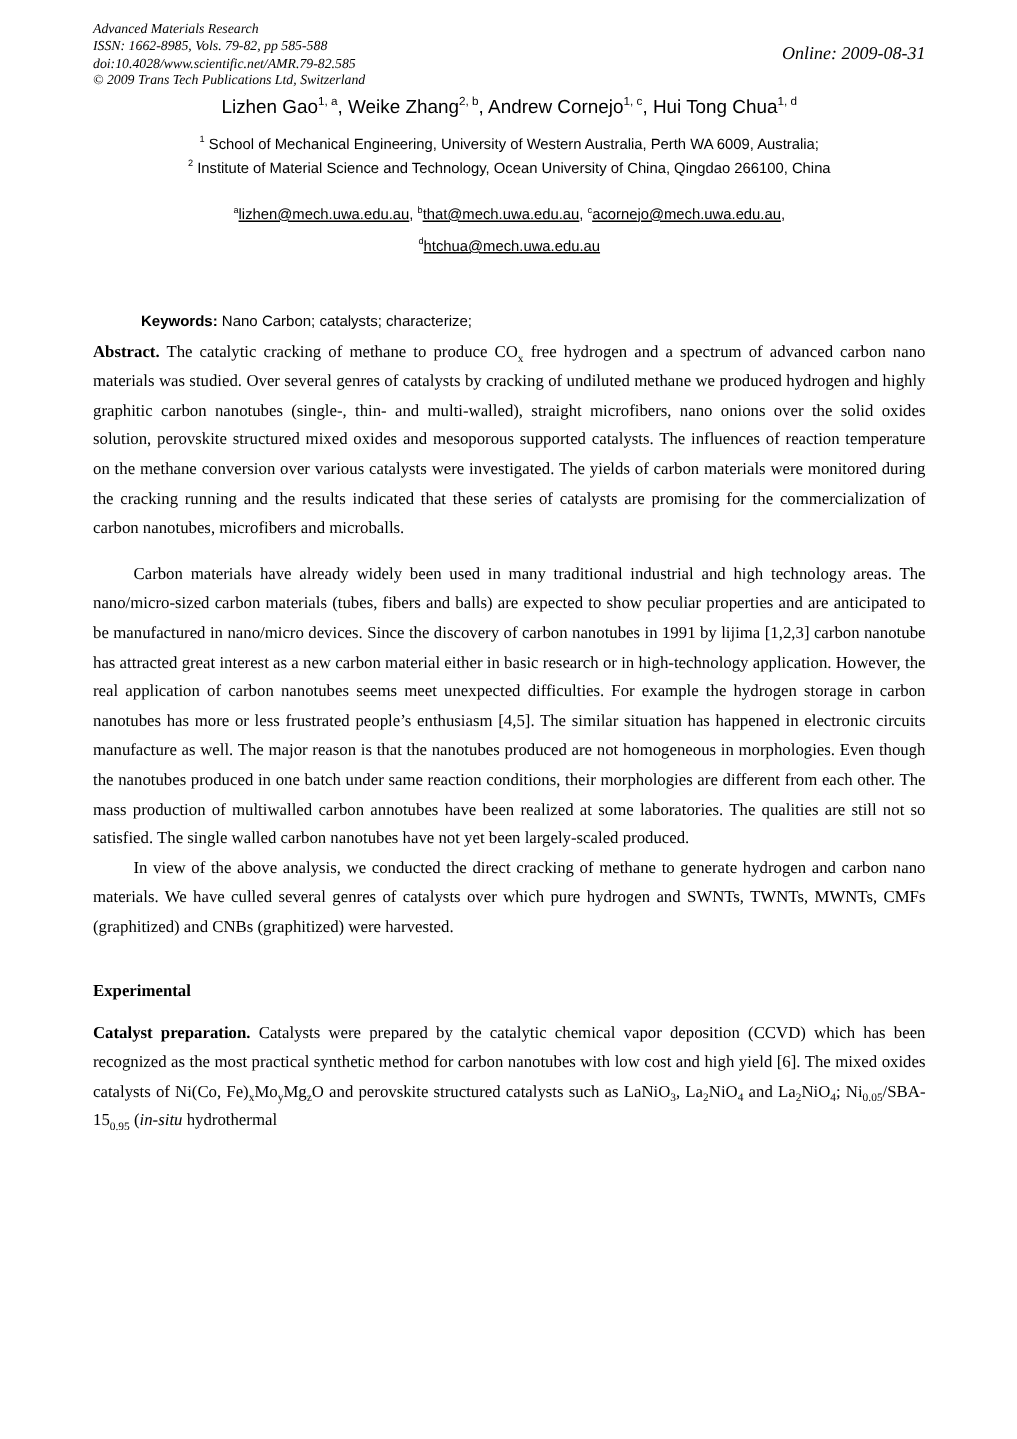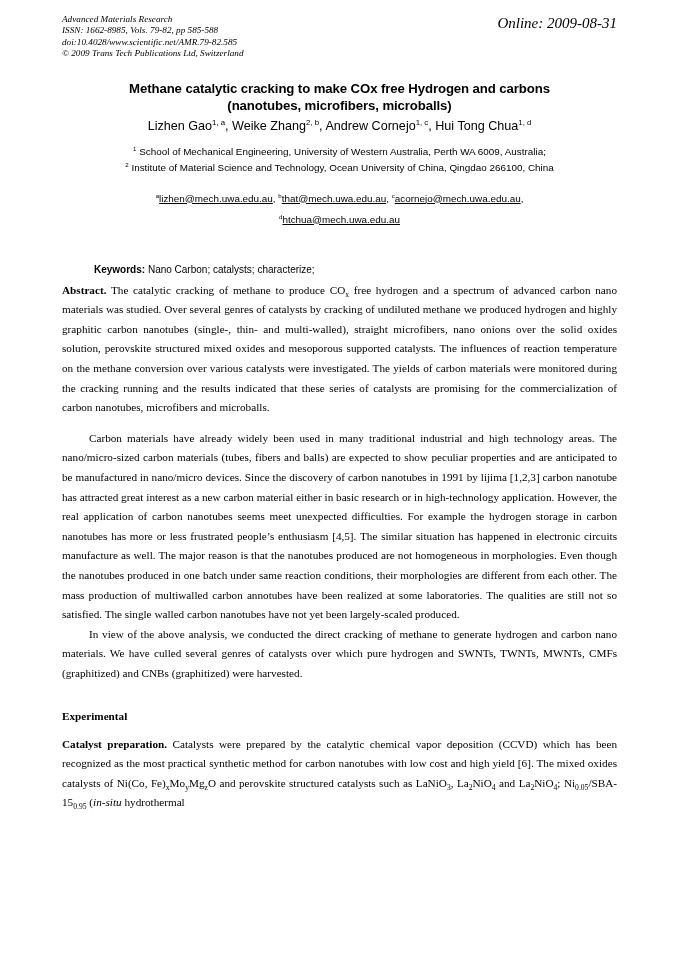--- a/index.html
+++ b/index.html
@@ -29,22 +29,22 @@
     font-family: "Liberation Serif", serif;
     font-style: italic;
     font-size: 9.2px;
     line-height: 11.4px;
     color: #000;
   }
   .journal-header .line { white-space: nowrap; }
   .online-date {
     position: absolute;
     right: 0;
-    top: 4px;
-    font-size: 15px;
+    top: 16px;
+    font-size: 12px;
     white-space: nowrap;
   }
 
   
   .title-block {
     margin-top: 20px;
     text-align: center;
     font-family: "Liberation Sans", sans-serif;
     font-weight: bold;
     font-size: 13.2px;
@@ -141,24 +141,20 @@
 <div class="page">
 
   <div class="journal-header">
     <div class="line">Advanced Materials Research</div>
     <div class="line">ISSN: 1662-8985, Vols. 79-82, pp 585-588</div>
     <div class="line">doi:10.4028/www.scientific.net/AMR.79-82.585</div>
     <div class="line">© 2009 Trans Tech Publications Ltd, Switzerland</div>
     <div class="online-date">Online: 2009-08-31</div>
   </div>
 
-  <div class="title-block">
-    <div>Methane catalytic cracking to make COx free Hydrogen and carbons</div>
-    <div>(nanotubes, microfibers, microballs)</div>
-  </div>
 
   <div class="authors">
     <span><span>Lizhen Gao</span><sup>1, a</sup><span>, </span></span><span><span>Weike Zhang</span><sup>2, b</sup><span>, </span></span><span><span>Andrew Cornejo</span><sup>1, c</sup><span>, </span></span><span><span>Hui Tong Chua</span><sup>1, d</sup></span>
   </div>
 
   <div class="affiliations">
     <div class="aff"><sup>1</sup> <span>School of Mechanical Engineering, University of Western Australia, Perth WA 6009, Australia;</span></div>
     <div class="aff"><sup>2</sup> <span>Institute of Material Science and Technology, Ocean University of China, Qingdao 266100, China</span></div>
   </div>
 

